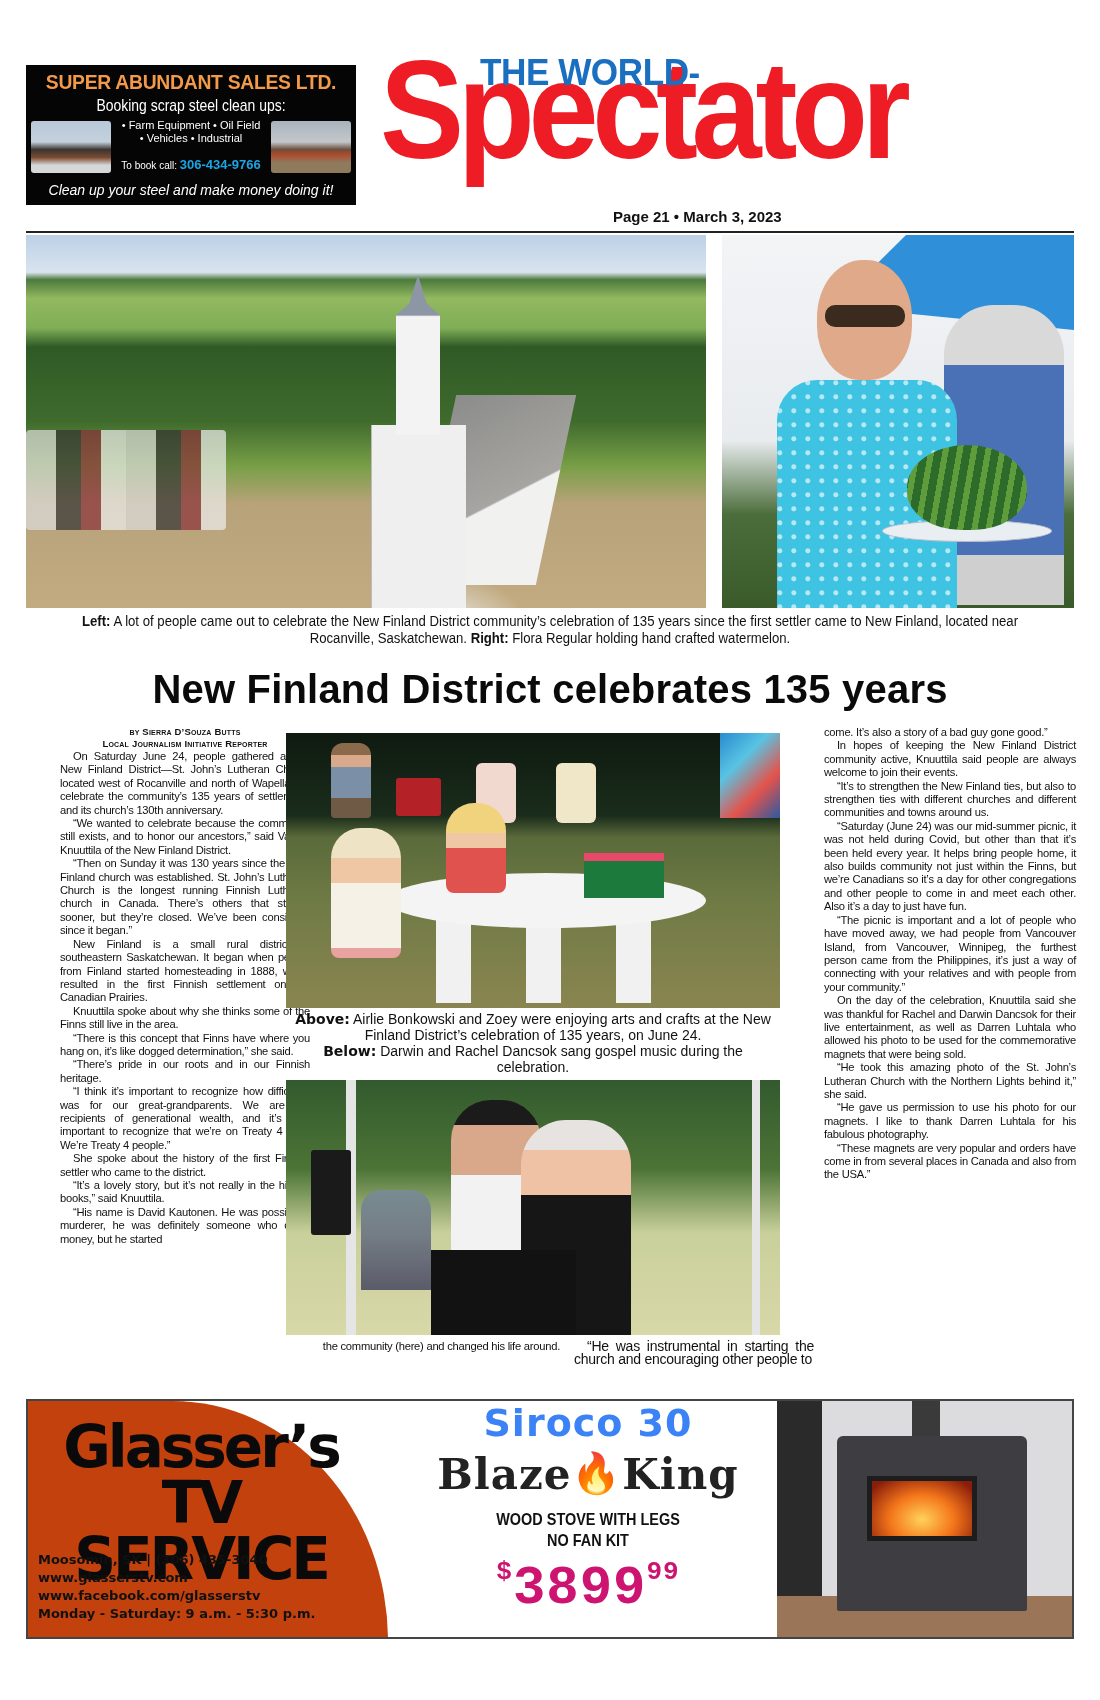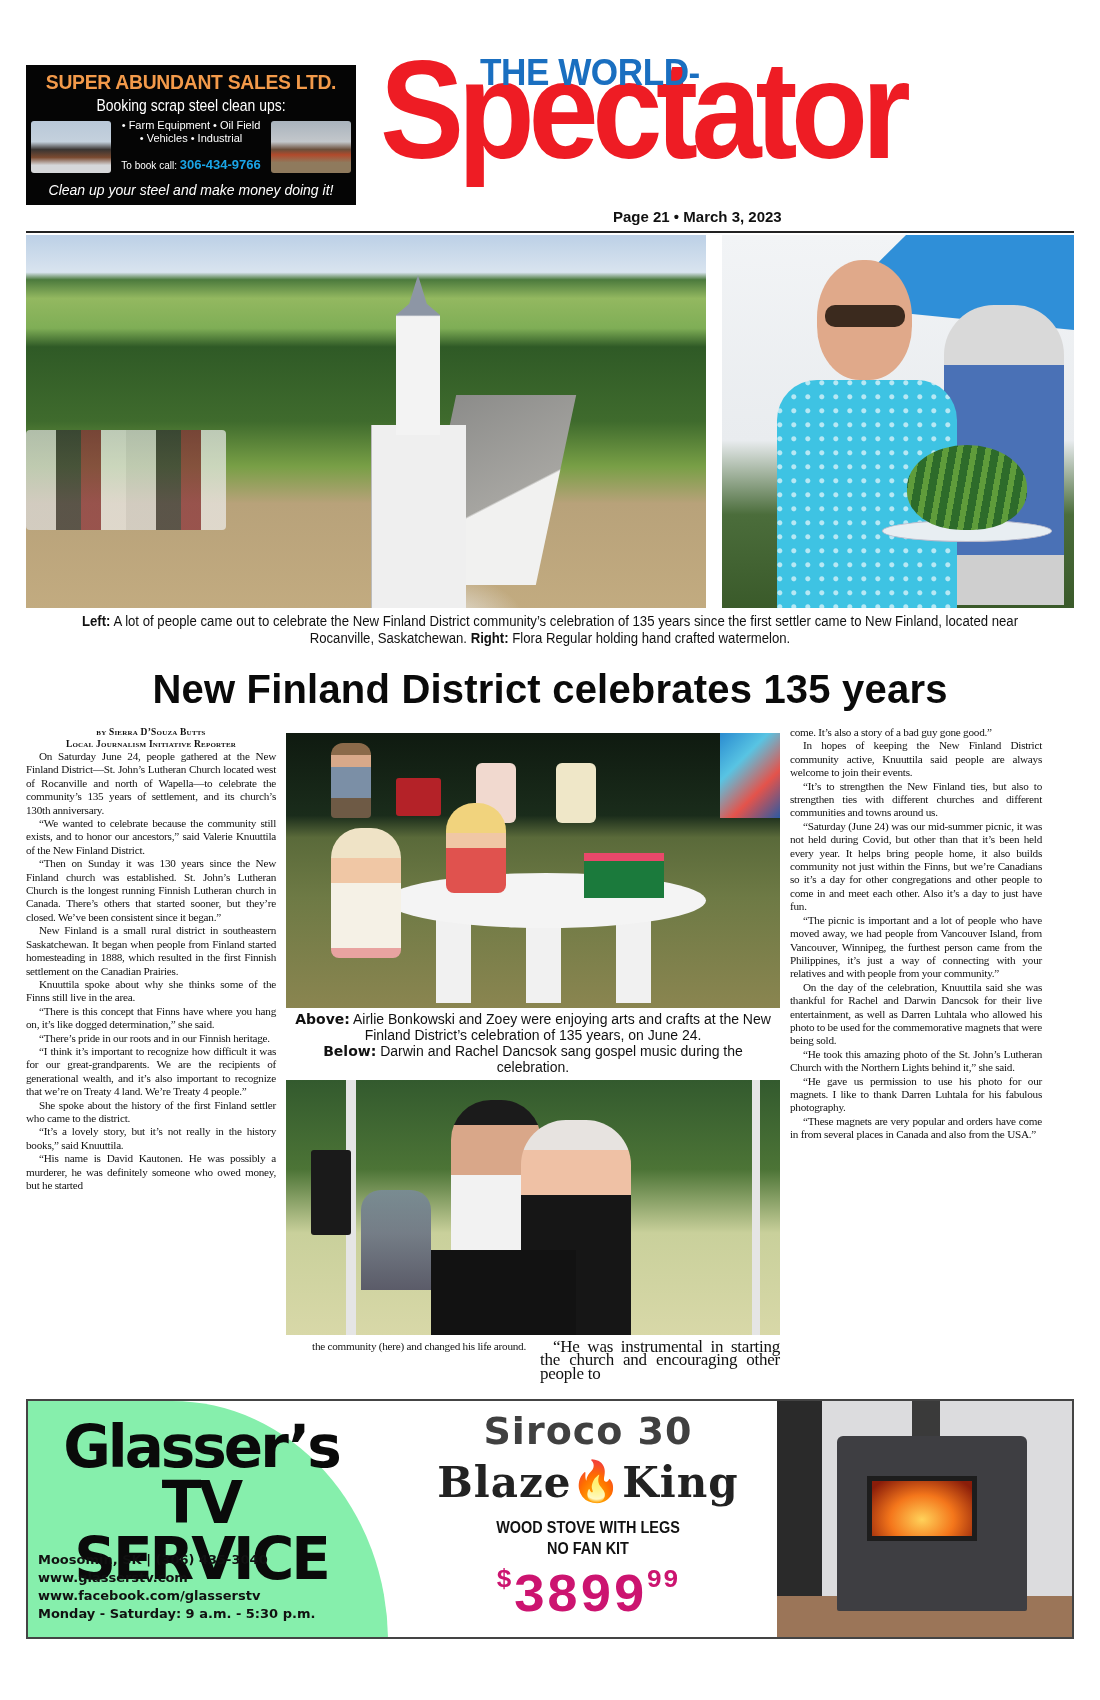--- a/index.html
+++ b/index.html
@@ -46,27 +46,27 @@
   .photo-flora .melon { position: absolute; left: 185px; top: 210px; width: 120px; height: 85px; border-radius: 50% 50% 45% 45%; background: repeating-linear-gradient(100deg, #2d6b2a 0 8px, #5f9c3b 8px 14px); }
   .photo-flora .plate { position: absolute; left: 160px; top: 285px; width: 170px; height: 22px; border-radius: 50%; background: #e8eef2; border: 1px solid #bbc; }
 
   .caption-top { position: absolute; left: 26px; top: 613px; width: 1048px; text-align: center; font-family: "Liberation Sans", sans-serif; font-size: 14px; line-height: 17px; color: #111; transform: scaleX(0.94); }
   .caption-top b { font-weight: bold; }
 
   
   .headline { position: absolute; left: 26px; top: 667px; width: 1048px; text-align: center; font-family: "Liberation Sans", sans-serif; font-weight: bold; font-size: 40px; letter-spacing: 0.2px; color: #0a0a0a; }
 
   
-  .col { position: absolute; font-family: Liberation Serif, serif; font-size: 11.2px; line-height: 13.4px; text-align: justify; color: #111; letter-spacing: -0.25px; }
+  .col { position: absolute; font-family: Liberation Sans, sans-serif; font-size: 11.2px; line-height: 13.4px; text-align: justify; color: #111; letter-spacing: -0.25px; margin-left: 34px; }
   .col p { text-indent: 13px; }
   .col-1 { left: 26px; top: 726px; width: 250px; }
   .byline { text-align: center; font-size: 9.5px; font-weight: bold; font-variant: small-caps; text-indent: 0 !important; letter-spacing: 0.2px; line-height: 12px; }
   .col-3 { left: 790px; top: 726px; width: 252px; }
   .col-2a { position: absolute; left: 286px; top: 1340px; width: 240px; font-size: 11.2px; line-height: 13.4px; text-align: right; }
-  .col-2b { position: absolute; left: 540px; top: 1340px; width: 240px; font-size: 17px; line-height: 13.4px; text-align: justify; text-indent: 13px; }
+  .col-2b { position: absolute; left: 540px; top: 1340px; width: 240px; font-size: 14px; line-height: 13.4px; text-align: justify; text-indent: 13px; }
 
   
   .photo-kids { left: 286px; top: 733px; width: 494px; height: 275px;
     background: linear-gradient(180deg, #0f1a10 0%, #1a2c1b 30%, #5a6a3a 38%, #6e7a45 60%, #8a8550 100%); }
   .photo-kids .barrel { position: absolute; top: 30px; width: 40px; height: 60px; border-radius: 6px; }
   .photo-kids .table { position: absolute; left: 100px; top: 140px; width: 320px; height: 55px; background: #f4f4f4; border-radius: 50%; }
   .photo-kids .table-legs { position: absolute; left: 150px; top: 175px; width: 220px; height: 95px; background: repeating-linear-gradient(90deg, #f1f1f1 0 35px, transparent 35px 90px); }
   .photo-kids .kid1 { position: absolute; left: 45px; top: 95px; width: 70px; height: 130px; background: linear-gradient(180deg, #efe3c6 0 30px, #f0c7a5 30px 55px, #f5f1e6 55px 120px, #e8a3a0 120px); border-radius: 30px 30px 8px 8px; }
   .photo-kids .kid2 { position: absolute; left: 160px; top: 70px; width: 60px; height: 90px; background: linear-gradient(180deg, #f1d37d 0 30px, #f0c7a5 30px 45px, #e0524e 45px); border-radius: 28px 28px 8px 8px; }
   .photo-kids .box { position: absolute; left: 298px; top: 120px; width: 80px; height: 45px; background: #1b7a3c; border-top: 8px solid #e9486a; }
@@ -82,25 +82,25 @@
   .photo-band .pole { position: absolute; left: 60px; top: 0; width: 10px; height: 255px; background: #e5e5e5; }
   .photo-band .pole2 { position: absolute; right: 20px; top: 0; width: 8px; height: 255px; background: #e5e5e5; }
   .photo-band .speaker { position: absolute; left: 25px; top: 70px; width: 40px; height: 85px; background: #1a1a1a; border-radius: 3px; }
   .photo-band .man { position: absolute; left: 165px; top: 20px; width: 90px; height: 235px; background: linear-gradient(180deg, #1b1b1b 0 25px, #d9a789 25px 75px, #f2f2f2 75px); border-radius: 40px 40px 0 0; }
   .photo-band .woman { position: absolute; left: 235px; top: 40px; width: 110px; height: 215px; background: linear-gradient(180deg, #e7e3e0 0 30px, #efc1a5 30px 75px, #161616 75px); border-radius: 45px 45px 0 0; }
   .photo-band .stand { position: absolute; left: 145px; top: 170px; width: 145px; height: 85px; background: #121212; }
   .photo-band .crowd { position: absolute; left: 75px; top: 110px; width: 70px; height: 100px; background: linear-gradient(180deg, #7a8aa0, #3d3d5a); border-radius: 20px 20px 0 0; opacity: .8; }
 
   
   .bottom-ad { position: absolute; left: 26px; top: 1399px; width: 1048px; height: 240px; border: 2px solid #444; background: #fff; overflow: hidden; }
-  .glasser { position: absolute; left: 0; top: 0; width: 360px; height: 240px; background: #86efac; border-radius: 0 60% 0 0 / 0 100% 0 0; padding-left: 24px; }
+  .glasser { position: absolute; left: 0; top: 0; width: 360px; height: 240px; background: #c2410c; border-radius: 0 60% 0 0 / 0 100% 0 0; padding-left: 24px; }
   .glasser .g-name { position: absolute; left: 8px; top: 18px; width: 330px; font-family: "DejaVu Sans", sans-serif; font-weight: bold; font-size: 58px; line-height: 56px; letter-spacing: -3px; color: #0a0a0a; text-align: center; }
   .glasser .g-info { position: absolute; left: 10px; top: 150px; width: 330px; font-family: "DejaVu Sans", sans-serif; font-weight: bold; font-size: 13px; line-height: 18px; text-align: left; color: #111; }
   .blaze { position: absolute; left: 370px; top: 0; width: 380px; height: 240px; text-align: center; }
-  .blaze .model { font-family: "DejaVu Sans", sans-serif; font-weight: bold; font-size: 38px; color: #404040; margin-top: 8px; letter-spacing: 1px; }
+  .blaze .model { font-family: "DejaVu Sans", sans-serif; font-weight: bold; font-size: 38px; color: #3b82f6; margin-top: 0; letter-spacing: 1px; }
   .blaze .brand { font-family: "DejaVu Serif", serif; font-weight: bold; font-size: 42px; color: #222; margin-top: 4px; letter-spacing: 1px; }
   .blaze .brand .flame { display: inline-block; color: #f06a1c; font-size: 40px; vertical-align: 2px; }
   .blaze .desc { font-family: "Liberation Sans", sans-serif; font-weight: bold; font-size: 17px; line-height: 21px; margin-top: 10px; transform: scaleX(0.85); }
   .blaze .price { font-family: Liberation Mono, monospace; font-weight: bold; color: #cc1470; font-size: 54px; margin-top: 6px; letter-spacing: 1px; }
   .blaze .price sup { font-size: 26px; vertical-align: 24px; }
   .stove-photo { position: absolute; right: 0; top: 0; width: 295px; height: 240px; background: linear-gradient(90deg, #2a2a2a 0 45px, #dcdcde 45px); }
   .stove-photo .floor { position: absolute; left: 0; bottom: 0; width: 100%; height: 45px; background: #9b7558; }
   .stove-photo .pipe { position: absolute; left: 135px; top: 0; width: 28px; height: 40px; background: #3a3a3a; }
   .stove-photo .stove { position: absolute; left: 60px; top: 35px; width: 190px; height: 175px; background: #3e3e42; border-radius: 6px 6px 2px 2px; }
   .stove-photo .fire { position: absolute; left: 90px; top: 75px; width: 110px; height: 65px; background: radial-gradient(ellipse at 50% 70%, #ffd25a 0%, #f4761b 45%, #8a1d0a 90%); border: 5px solid #1d1d1d; }

